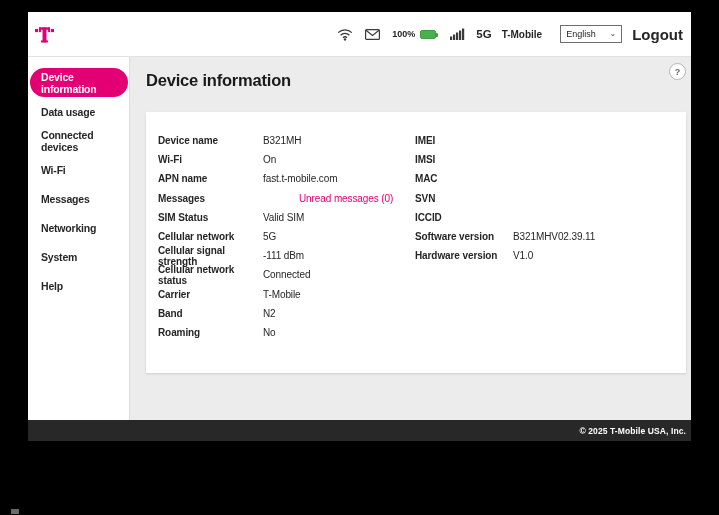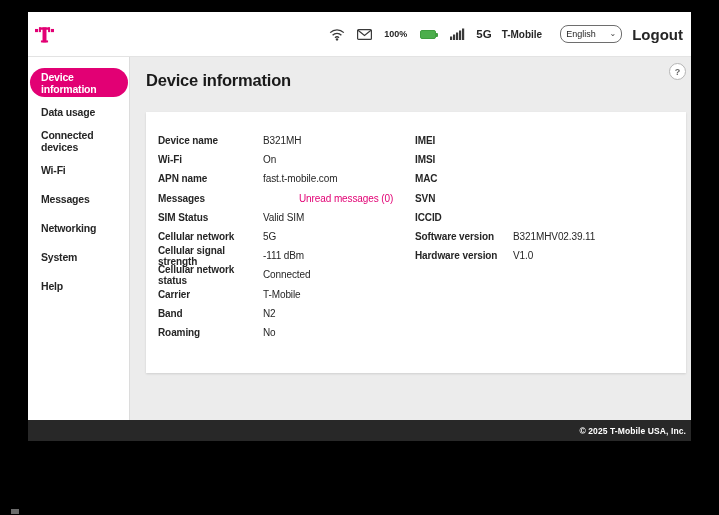--- a/index.html
+++ b/index.html
@@ -6,26 +6,26 @@
   html,body { background:#000; }
   body { font-family: "Liberation Sans", sans-serif; }
   .canvas { position:relative; width:719px; height:515px; background:#000; overflow:hidden; }
   .window { position:absolute; left:28px; top:12px; width:663px; height:429px; background:#fff; display:flex; flex-direction:column; }
 
   
   .hdr { flex:0 0 45px; border-bottom:1px solid #e3e3e3; display:flex; align-items:center; justify-content:space-between; padding:0 8px 0 7px; background:#fff; }
   .logo { width:26px; height:26px; display:flex; align-items:center; }
   .status { display:flex; align-items:center; color:#3a3a3a; }
   .st-icn { display:inline-flex; align-items:center; }
-  .pct { font-size:9px; font-weight:700; color:#262626; margin:0 13px 0 12px; }
+  .pct { font-size:9px; font-weight:700; color:#262626; margin:0 5px 0 12px; }
   .battery { position:relative; width:16px; height:9px; background:#4cae4c; border:1px solid #3f9e3f; border-radius:2px; margin-right:14px; }
   .battery:after { content:""; position:absolute; right:-3px; top:2px; width:2px; height:4px; background:#3f9e3f; border-radius:0 1px 1px 0; }
   .b5g { font-size:11.5px; font-weight:700; color:#262626; margin:0 10px 0 11px; }
   .carrier { font-size:10px; font-weight:700; color:#262626; margin-right:18px; }
-  .lang { width:62px; height:18px; border:1px solid #6e6e6e; border-radius:8px; display:flex; align-items:center; justify-content:space-between; padding:0 5px; font-size:9px; color:#262626; cursor:pointer; background:#fff; margin-right:10px; }
+  .lang { width:62px; height:18px; border:1px solid #6e6e6e; border-radius:0; display:flex; align-items:center; justify-content:space-between; padding:0 5px; font-size:9px; color:#262626; cursor:pointer; background:#fff; margin-right:10px; }
   .lang .chev { font-size:8px; color:#444; line-height:1; }
   .logout { font-size:15px; font-weight:700; color:#262626; cursor:pointer; }
 
   
   .bdy { flex:1; display:flex; min-height:0; }
   .sidebar { flex:0 0 102px; background:#fff; border-right:1px solid #dcdcdc; padding-top:11px; }
   .nav-item { height:29px; display:flex; align-items:center; padding-left:13px; font-size:10.5px; font-weight:700; color:#262626; cursor:pointer; letter-spacing:-0.2px; }
   .nav-item.selected { background:#E20074; color:#fff; border-radius:16px; margin:0 1px 0 2px; padding-left:11px; }
 
   .main { flex:1; background:#ececec; position:relative; padding:0 5px 0 16px; }

